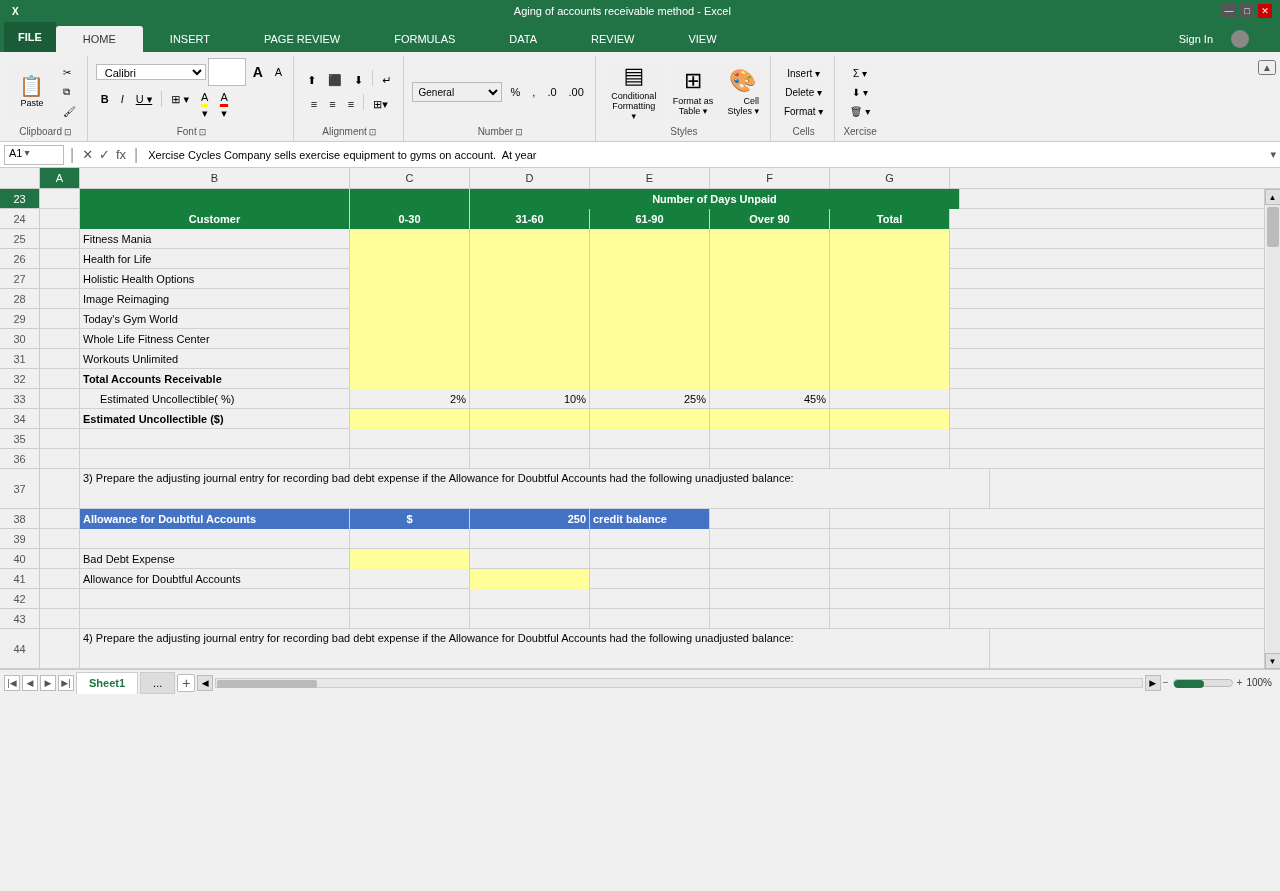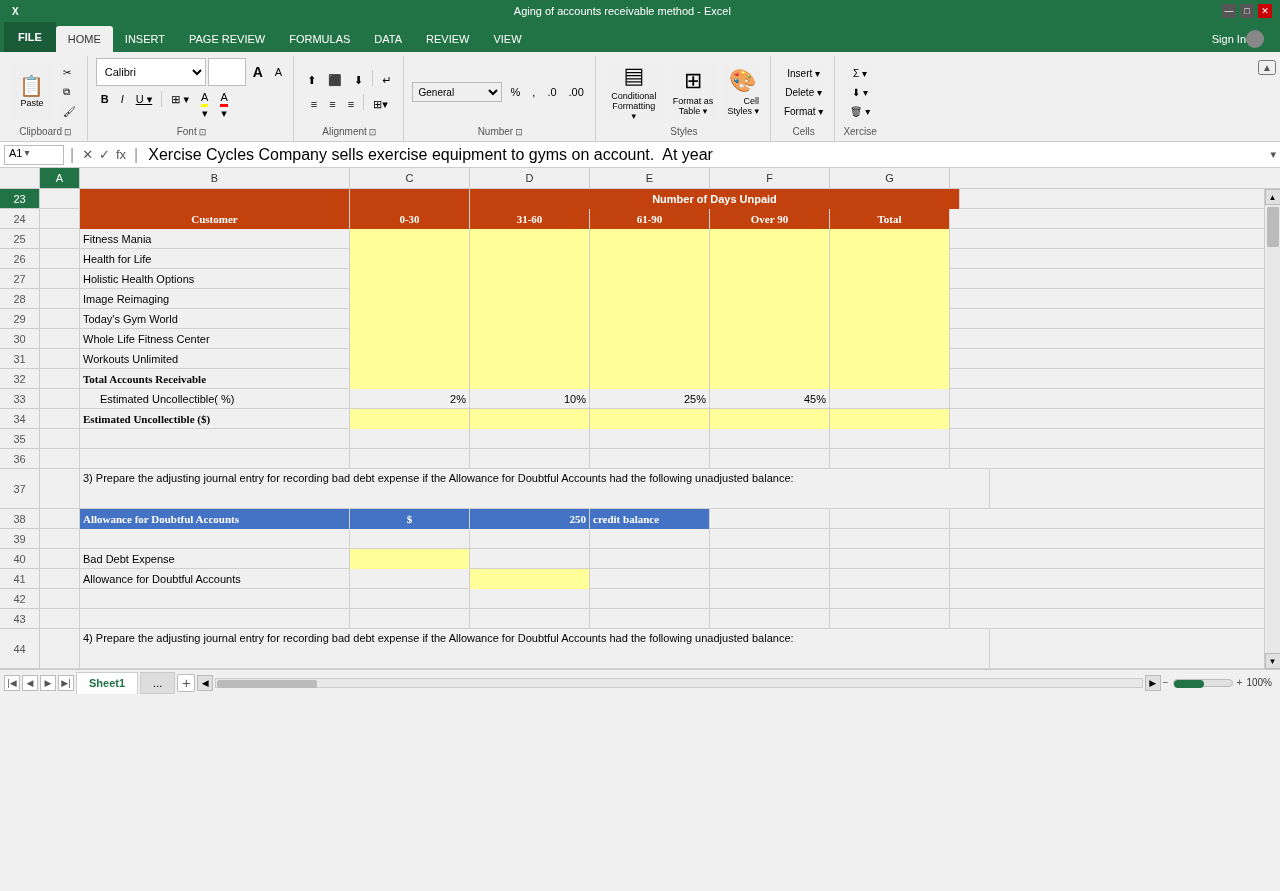--- a/index.html
+++ b/index.html
@@ -22,21 +22,21 @@
 
     
     .ribbon-tabs {
       background: #217346;
       display: flex;
       align-items: flex-end;
       padding: 0 4px;
       height: 30px;
     }
     .ribbon-tab {
-      padding: 4px 12px;
+      padding: 4px 27px;
       font-size: 11px;
       cursor: pointer;
       color: white;
       background: transparent;
       border: none;
       height: 26px;
       display: flex;
       align-items: center;
     }
     .ribbon-tab.active {
@@ -113,21 +113,21 @@
       font-size: 10px;
       gap: 2px;
     }
     .font-row { display: flex; align-items: center; gap: 2px; }
     .font-name-box {
       border: 1px solid #bbb;
       background: white;
       padding: 1px 4px;
       font-size: 11px;
       width: 110px;
-      height: 28px;
+      height: 16px;
       cursor: pointer;
     }
     .font-size-box {
       border: 1px solid #bbb;
       background: white;
       padding: 1px 18px;
       font-size: 11px;
       width: 36px;
       height: 28px;
     }
@@ -163,21 +163,21 @@
       display: flex;
       align-items: flex-start;
     }
     .formula-divider { color: #999; font-size: 16px; padding: 0 2px; }
     .formula-icons { display: flex; gap: 2px; }
     .formula-icon-btn { border: none; background: transparent; cursor: pointer; font-size: 13px; padding: 0 2px; color: #555; }
     .formula-input {
       flex: 1;
       border: none;
       outline: none;
-      font-size: 16px;
+      font-size: 11px;
       padding: 0 4px;
     }
 
     
     .col-headers {
       display: flex;
       background: #f0f0f0;
       border-bottom: 1px solid #ccc;
     }
     .row-num-header {
@@ -235,22 +235,22 @@
       border-right: 1px solid #d0d0d0;
       height: 20px;
       display: flex;
       align-items: center;
       padding: 0 3px;
       font-size: 11px;
       white-space: nowrap;
       overflow: hidden;
     }
     .cell.yellow { background: #ffff99; }
-    .cell.blue-header { background: #c2410c; color: white; font-weight: bold; text-align: center; justify-content: center; }
-    .cell.bold { font-weight: bold; font-family: Liberation Serif, serif; }
+    .cell.blue-header { background: #15803d; color: white; font-weight: bold; text-align: center; justify-content: center; }
+    .cell.bold { font-weight: bold; }
     .cell.right { justify-content: flex-end; }
     .cell.center { justify-content: center; }
     
     
     .col-a { width: 40px; min-width: 40px; }
     .col-b { width: 270px; min-width: 270px; }
     .col-c { width: 120px; min-width: 120px; }
     .col-d { width: 120px; min-width: 120px; }
     .col-e { width: 120px; min-width: 120px; }
     .col-f { width: 120px; min-width: 120px; }
@@ -359,21 +359,21 @@
 <div class="ribbon-tabs">
   <button class="ribbon-tab ribbon-tab-file">FILE</button>
   <button class="ribbon-tab active">HOME</button>
   <button class="ribbon-tab">INSERT</button>
   <button class="ribbon-tab">PAGE REVIEW</button>
   <button class="ribbon-tab">FORMULAS</button>
   <button class="ribbon-tab">DATA</button>
   <button class="ribbon-tab">REVIEW</button>
   <button class="ribbon-tab">VIEW</button>
   <div style="flex:1;"></div>
-  <button class="ribbon-tab" style="color:white;display:flex;align-items:center;gap:0;">
+  <button class="ribbon-tab" style="color:white;display:flex;align-items:center;gap:18px;">
     <span>Sign In</span>
     <span style="background:#888;border-radius:50%;width:18px;height:18px;display:inline-block;"></span>
   </button>
 </div>
 
 <div class="ribbon">
 
   <div class="ribbon-group">
     <div class="ribbon-group-content">
       <div style="display:flex;flex-direction:column;align-items:center;">

